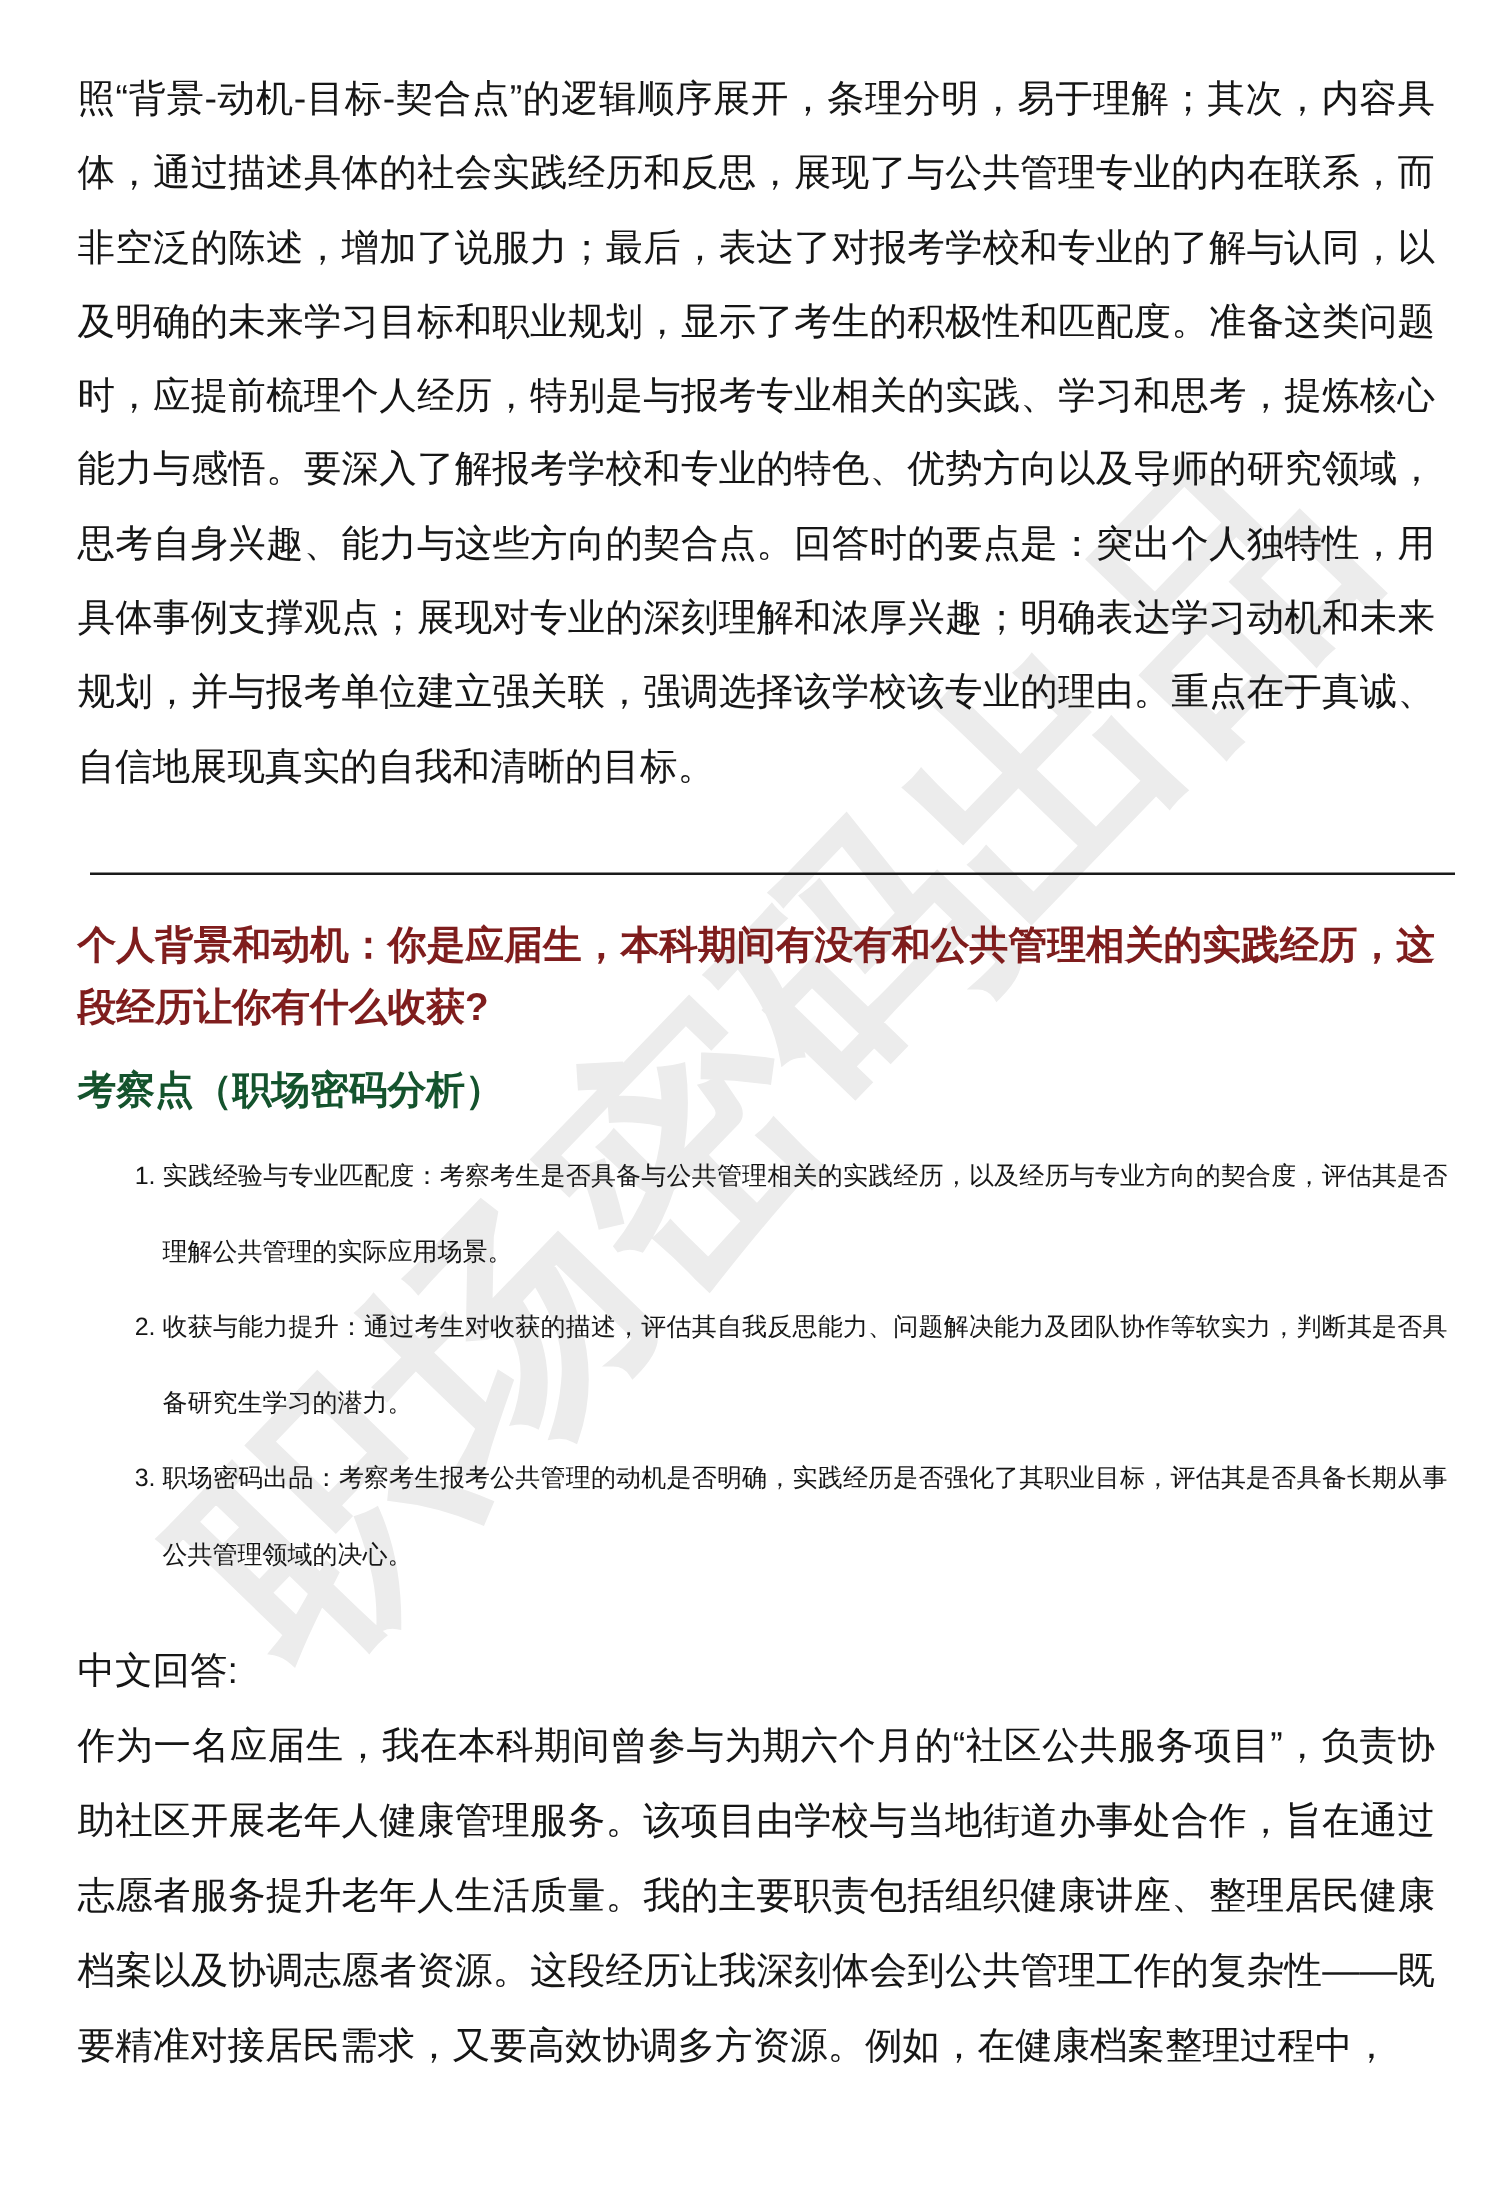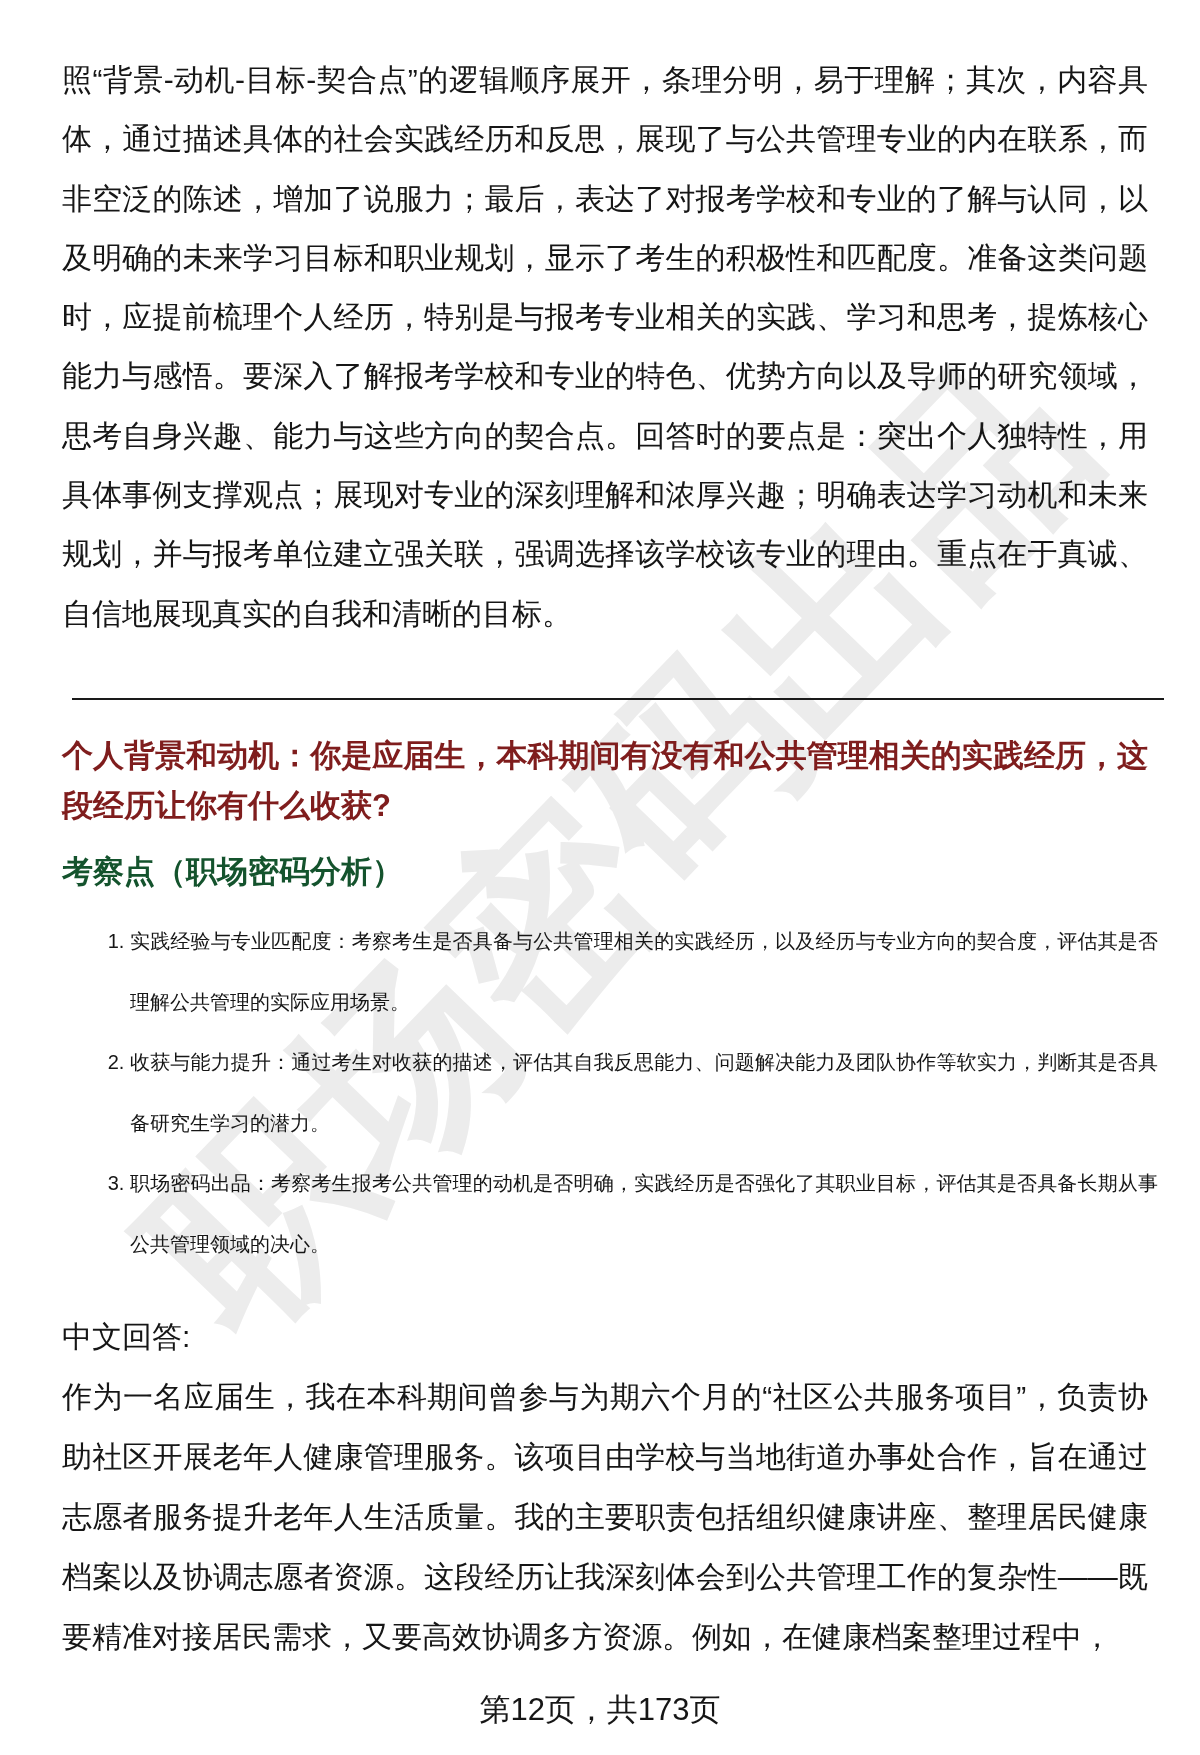--- a/index.html
+++ b/index.html
@@ -130,15 +130,14 @@
   <ol class="points">
     <li>实践经验与专业匹配度：考察考生是否具备与公共管理相关的实践经历，以及经历与专业方向的契合度，评估其是否理解公共管理的实际应用场景。</li>
     <li>收获与能力提升：通过考生对收获的描述，评估其自我反思能力、问题解决能力及团队协作等软实力，判断其是否具备研究生学习的潜力。</li>
     <li>职场密码出品：考察考生报考公共管理的动机是否明确，实践经历是否强化了其职业目标，评估其是否具备长期从事公共管理领域的决心。</li>
   </ol>
 
   <p class="block answer-label">中文回答:</p>
 
   <p class="block answer">作为一名应届生，我在本科期间曾参与为期六个月的“社区公共服务项目”，负责协助社区开展老年人健康管理服务。该项目由学校与当地街道办事处合作，旨在通过志愿者服务提升老年人生活质量。我的主要职责包括组织健康讲座、整理居民健康档案以及协调志愿者资源。这段经历让我深刻体会到公共管理工作的复杂性——既要精准对接居民需求，又要高效协调多方资源。例如，在健康档案整理过程中，</p>
 
-  <div class="footer">第12页，共173页</div>
 
 </div>
 
 </body></html>

